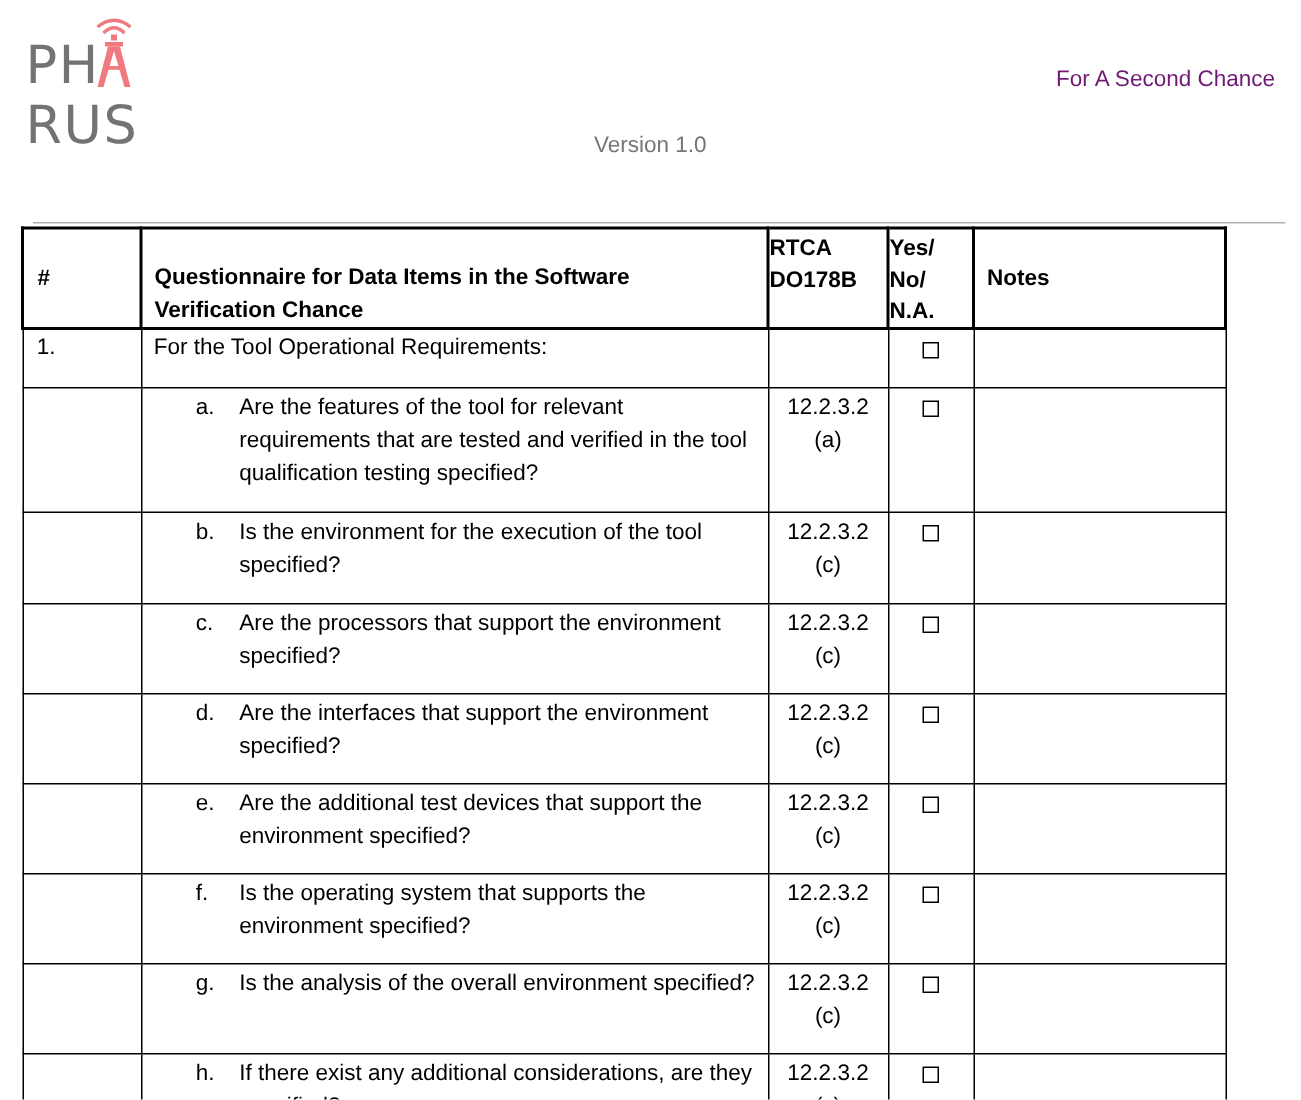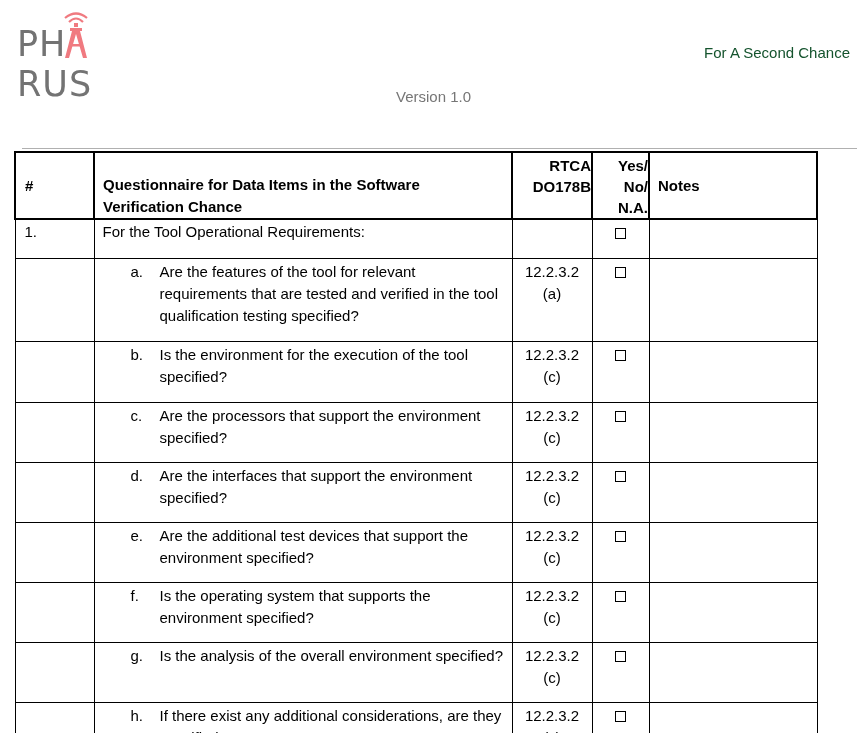--- a/index.html
+++ b/index.html
@@ -1,28 +1,28 @@
 <!DOCTYPE html>
 <html><head>
 <meta charset="utf-8">
 <style>
   html, body { margin:0; padding:0; }
   body { width:867px; height:733px; overflow:hidden; background:#ffffff; position:relative; font-family:"Liberation Sans", sans-serif; color:#000; }
   .logo { position:absolute; left:17px; top:10px; width:150px; height:52px; }
   .logo-text { position:absolute; left:0; top:14px; font-size:35px; color:#737373; letter-spacing:1px; font-family:"DejaVu Sans", sans-serif; font-weight:normal; }
-  .tagline { position:absolute; right:17px; top:44px; font-size:15px; color:#14532d; }
+  .tagline { position:absolute; right:17px; top:44px; font-size:15px; color:#701a75; }
   .title { position:absolute; left:0; width:867px; text-align:center; top:86px; font-size:15px; color:#767676; line-height:22px; }
   .rule { position:absolute; left:22px; right:10px; top:148px; height:1px; background:#b0b0b0; }
   table { position:absolute; left:14px; top:151px; border-collapse:collapse; table-layout:fixed; width:802px; font-size:15px; }
   td, th { border:1px solid #000; vertical-align:top; padding:0; line-height:22px; }
   thead th { border-width:2px; font-weight:bold; vertical-align:middle; text-align:left; }
   .c1 { width:79px; } .c2 { width:418px; } .c3 { width:80px; } .c4 { width:57px; } .c5 { width:168px; }
   th.num { padding-left:9px; }
   th.q { padding:20px 8px 0 8px; vertical-align:bottom; }
-  th.ref, th.yn { text-align:right; line-height:21px; }
+  th.ref, th.yn { text-align:left; line-height:21px; }
   th.notes { padding-left:8px; }
   tr.r1 td { height:36px; }
   td.num { padding:1px 0 0 9px; }
   td.q { padding:1px 8px 0 8px; }
   td.sub { padding:2px 8px 0 36px; }
   .sub-wrap { display:flex; }
   .letter { width:29px; flex:none; }
   .ref { text-align:center; padding-top:2px; }
   .yn { text-align:center; padding-top:2px;margin-left:28px; }
   .cb { display:inline-block; width:9px; height:9px; border:1px solid #000; margin-top:6px; }

